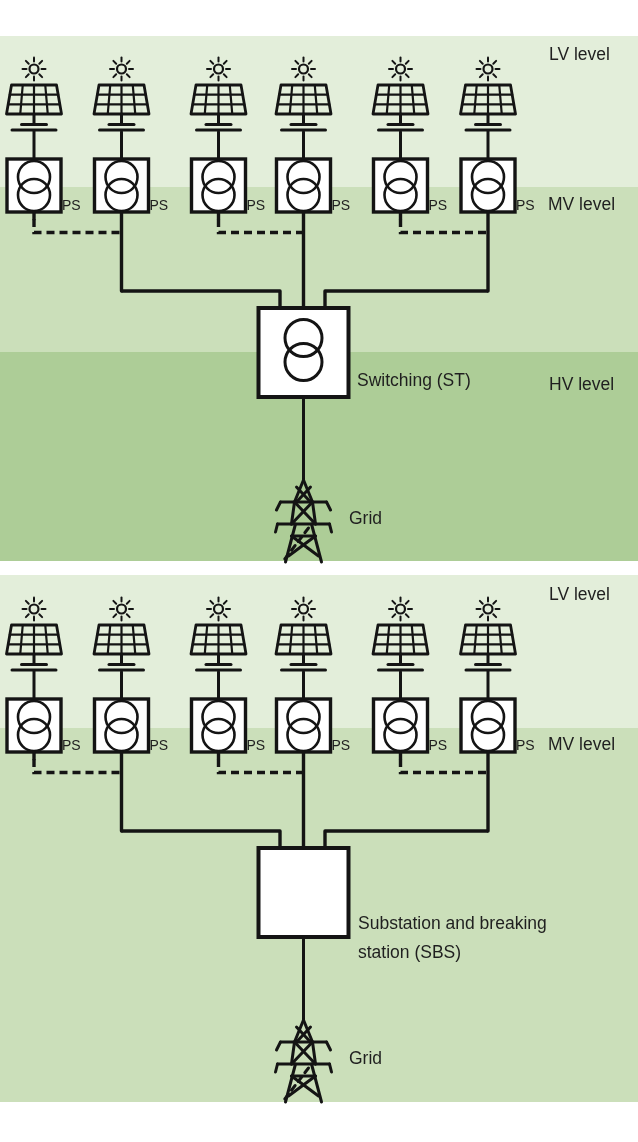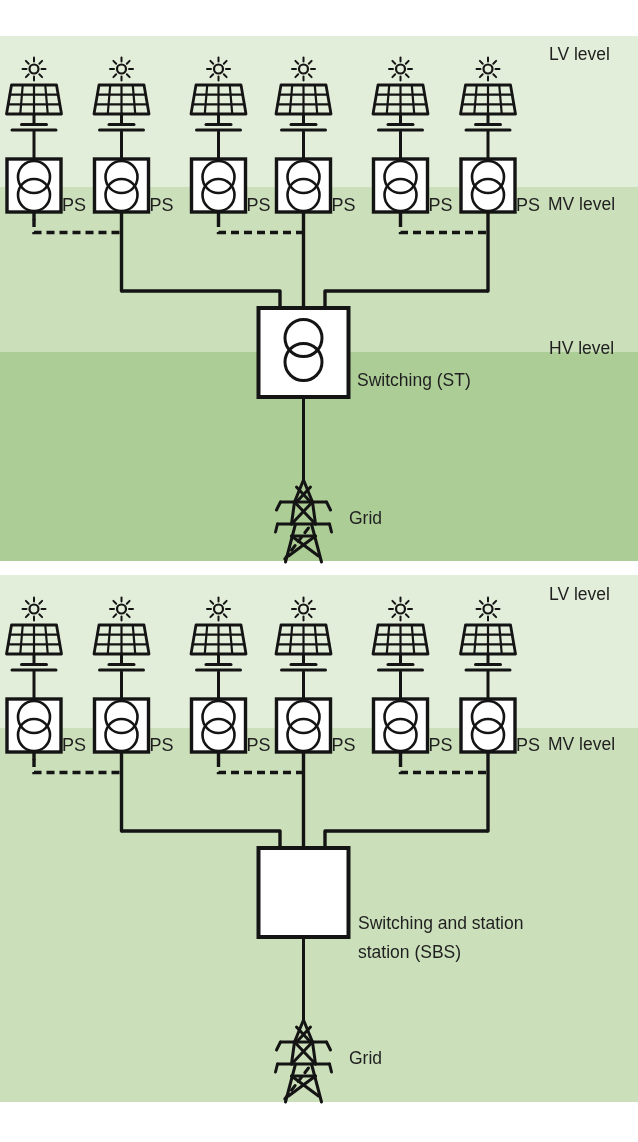--- a/index.html
+++ b/index.html
@@ -10,28 +10,28 @@
   .band{position:absolute;left:0;width:638px;z-index:0;}
   .band.lv1{top:36px;height:151px;}
   .band.mv1{top:187px;height:165px;}
   .band.hv1{top:352px;height:209px;}
   .band.lv2{top:575px;height:153px;}
   .band.mv2{top:728px;height:374px;}
   #diagram-svg{position:absolute;left:0;top:0;z-index:2;}
   .lbl{position:absolute;z-index:3;font-size:17.5px;line-height:20px;white-space:nowrap;}
   .lbl.pos-lv1{left:549px;top:44px;}
   .lbl.pos-mv1{left:548px;top:194px;}
-  .lbl.pos-hv1{left:549px;top:338px;}
+  .lbl.pos-hv1{left:549px;top:374px;}
   .lbl.pos-station1{left:357px;top:370px;}
   .lbl.pos-grid1{left:349px;top:508px;}
   .lbl.pos-lv2{left:549px;top:584px;}
   .lbl.pos-mv2{left:548px;top:734px;}
   .lbl.pos-sbs{left:358px;top:909px;line-height:29px;}
   .lbl.pos-grid2{left:349px;top:1048px;}
-  .ps-label{position:absolute;z-index:3;font-size:18px;line-height:13px;white-space:nowrap;}
+  .ps-label{position:absolute;z-index:3;font-size:14px;line-height:13px;white-space:nowrap;}
 </style>
 </head>
 <body>
 
 <div class="stage" style="color: rgb(31, 31, 31);">
 
   <div class="band lv1" style="background: rgb(227, 238, 218);"></div>
   <div class="band mv1" style="background: rgb(203, 223, 186);"></div>
   <div class="band hv1" style="background: rgb(173, 205, 151);"></div>
   <div class="band lv2" style="background: rgb(227, 238, 218);"></div>
@@ -520,21 +520,21 @@
 
   <div class="lbl pos-lv1">LV level</div>
   <div class="lbl pos-mv1">MV level</div>
   <div class="lbl pos-hv1">HV level</div>
   <div class="lbl pos-station1">Switching (ST)</div>
   <div class="lbl pos-grid1">Grid</div>
 
   <div class="lbl pos-lv2">LV level</div>
   <div class="lbl pos-mv2">MV level</div>
   <div class="lbl pos-sbs">
-    <span>Switching and station</span><br>
+    <span>Substation and breaking</span><br>
     <span>station (SBS)</span>
   </div>
   <div class="lbl pos-grid2">Grid</div>
 
 <span class="ps-label" style="left: 62px; top: 199px;">PS</span>
     <span class="ps-label" style="left: 149.5px; top: 199px;">PS</span>
     <span class="ps-label" style="left: 246.5px; top: 199px;">PS</span>
     <span class="ps-label" style="left: 331.5px; top: 199px;">PS</span>
     <span class="ps-label" style="left: 428.5px; top: 199px;">PS</span>
     <span class="ps-label" style="left: 516px; top: 199px;">PS</span>

